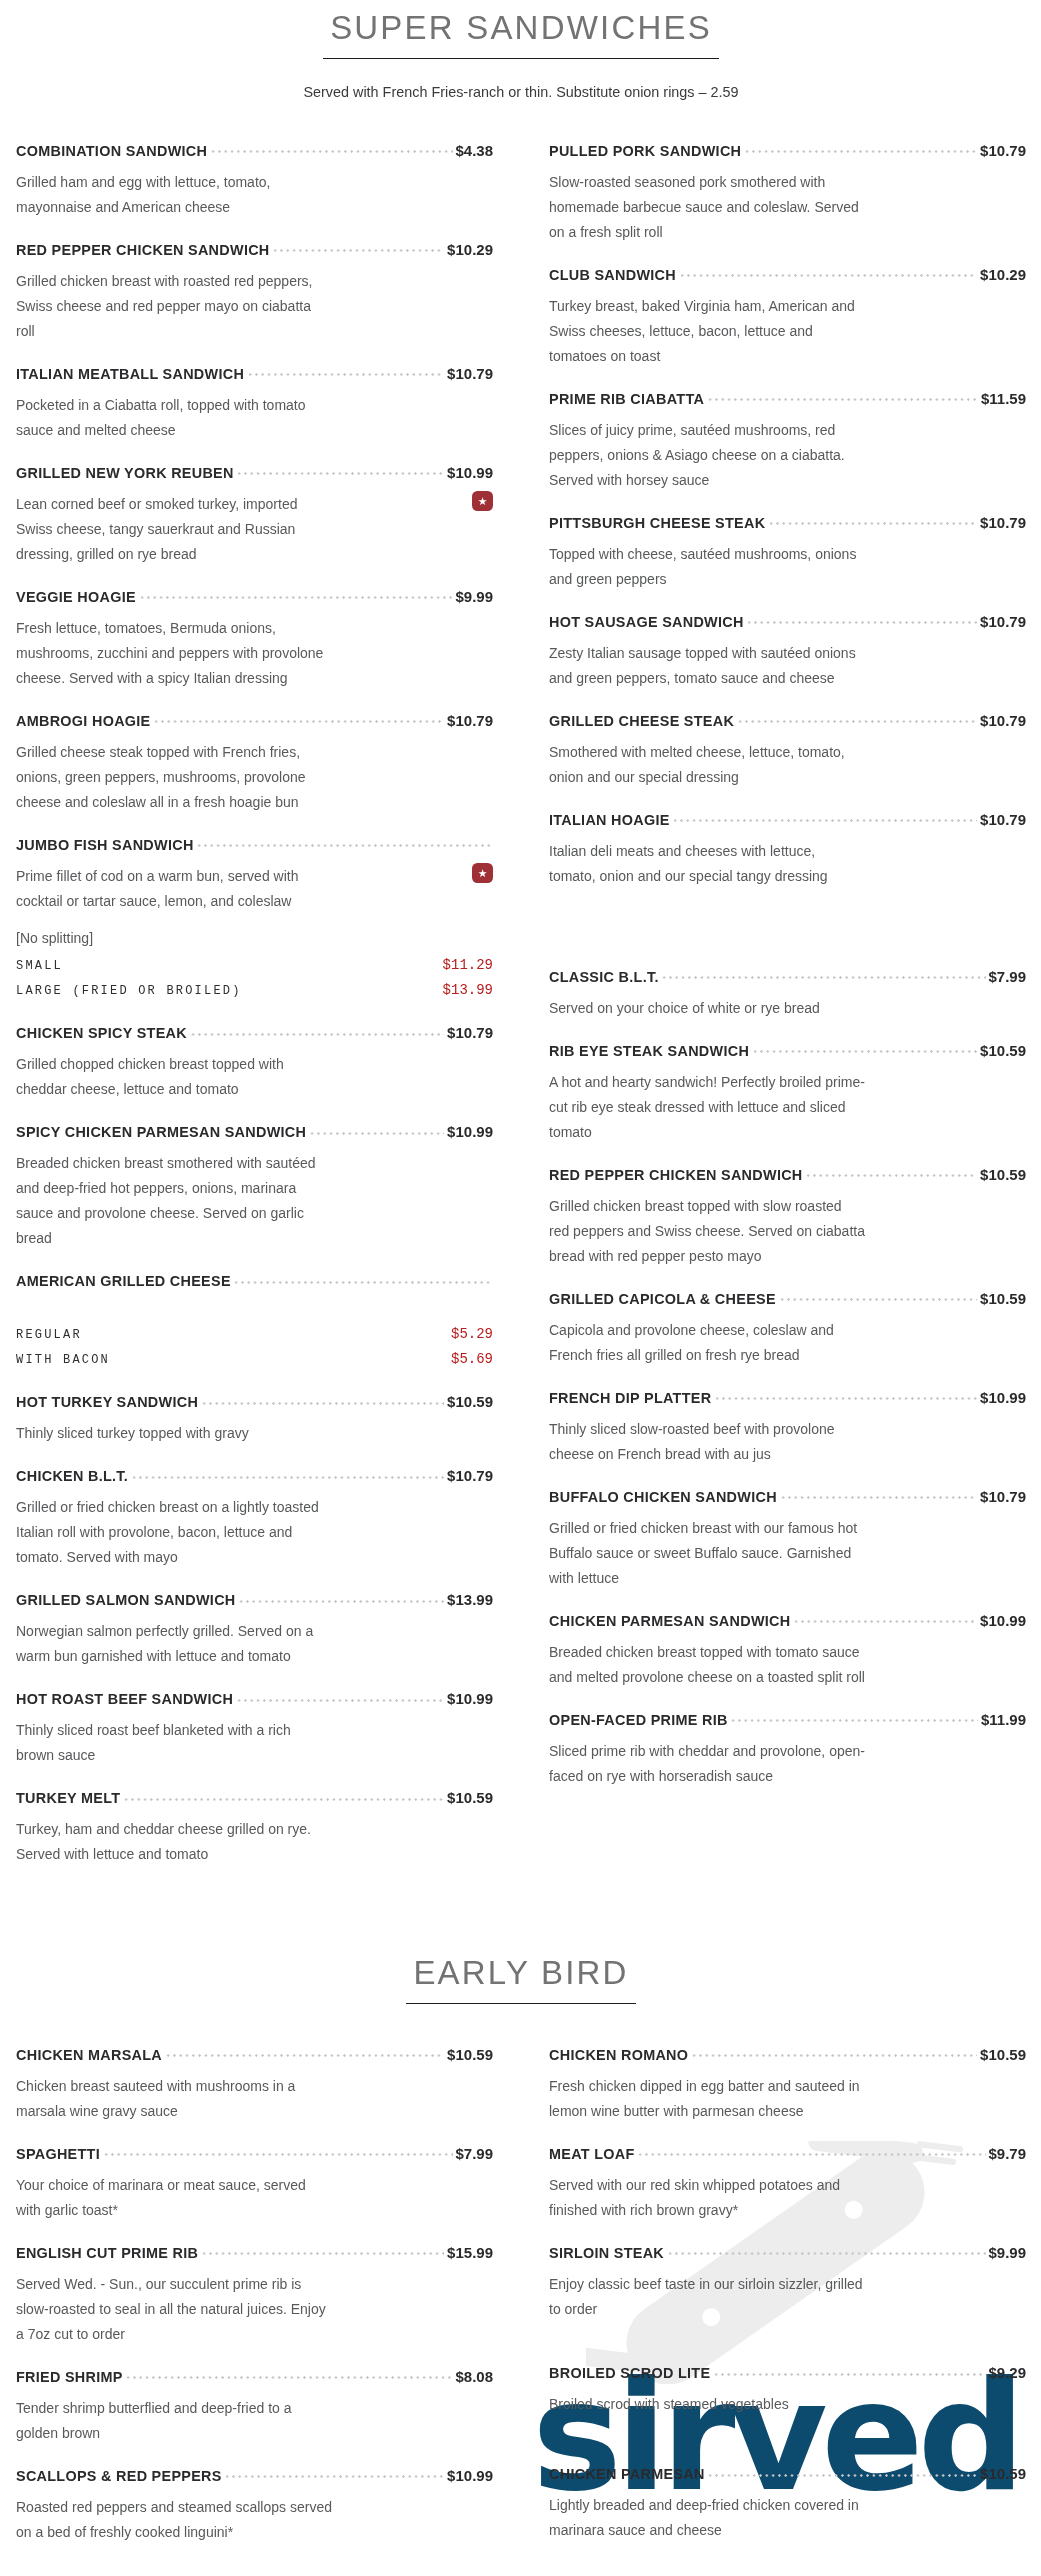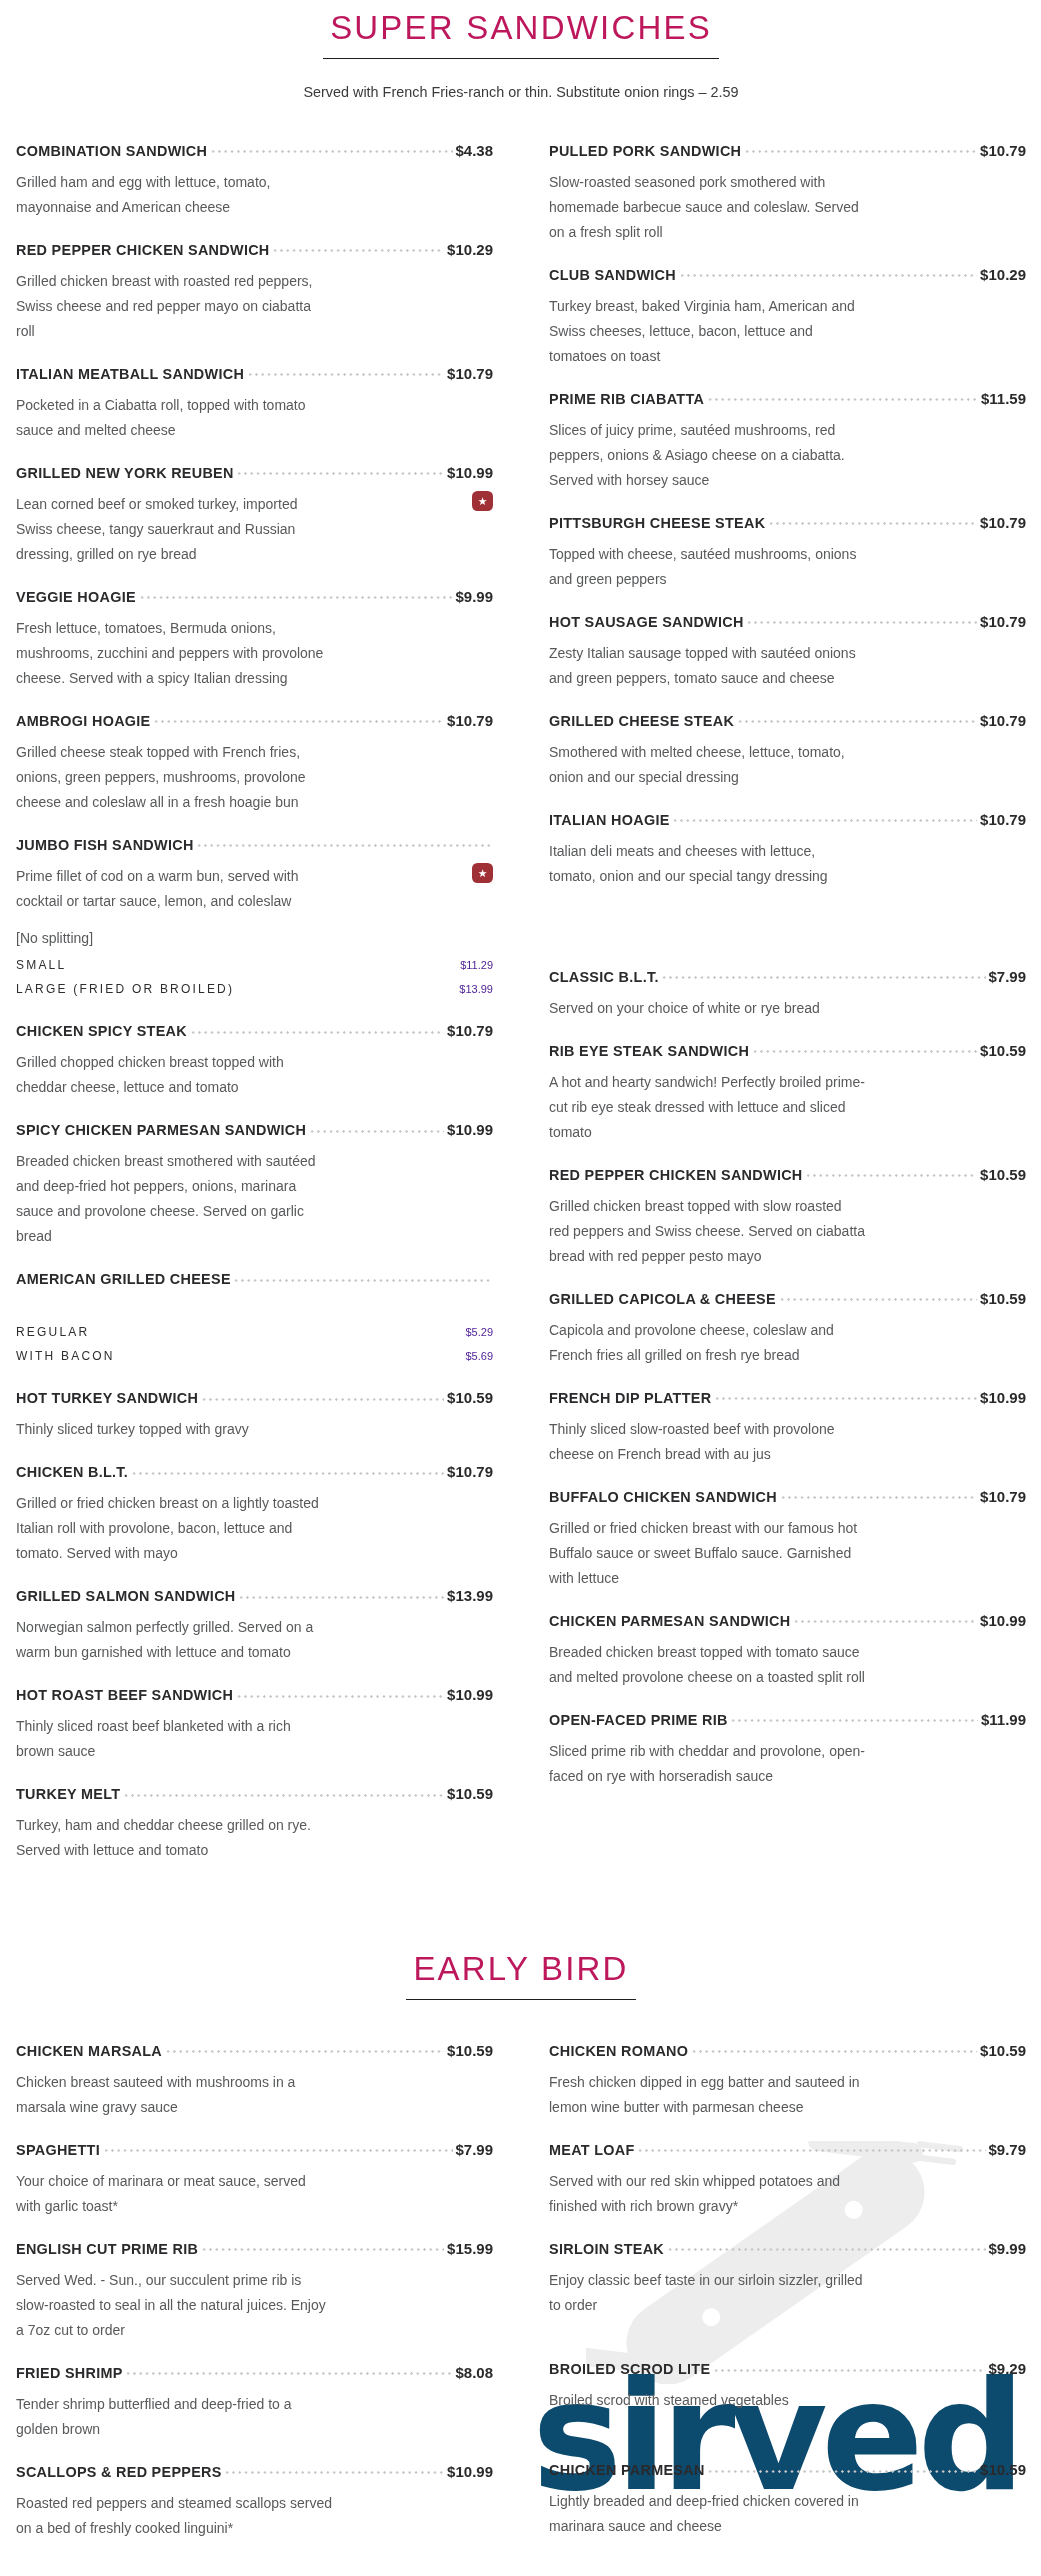--- a/index.html
+++ b/index.html
@@ -16,21 +16,21 @@
 
   
   .menu-section { padding-top: 9px; }
   .menu-section + .menu-section { margin-top: 58px; }
   .section-title-wrap { text-align: center; }
   .section-title {
     display: inline-block;
     font-size: 33px;
     font-weight: 400;
     letter-spacing: 2.2px;
-    color: #be185d;
+    color: #737373;
     padding: 0 7.2px 10.8px;
     border-bottom: 1.8px solid #1d1d1f;
   }
   .section-note {
     text-align: center;
     font-size: 14.4px;
     color: #3a3a3c;
     margin-top: 25px;
   }
   .section-note:empty { display: none; margin: 0; }
@@ -70,25 +70,25 @@
   .desc-line {
     max-width: 316px;
     margin-top: 9px;
     font-size: 14px;
     line-height: 25px;
     color: #58595b;
   }
   .desc-line + .desc-line { margin-top: 12px; }
 
   
-  .variant-list { margin-top: 3.6px; }
+  .variant-list { margin-top: 3.6px; font-family: Liberation Mono, monospace; }
   .variant-list.no-desc { margin-top: 32px; }
   .variant-row { display: flex; justify-content: space-between; align-items: baseline; line-height: 23.4px; }
   .variant-name { font-size: 12px; letter-spacing: 2.2px; color: #2e2e30; }
-  .variant-price { font-size: 11px; color: #4c1d95; }
+  .variant-price { font-size: 14px; color: #b91c1c; }
 
   
   .featured-badge {
     position: absolute;
     top: 28px;
     right: 0;
     width: 20.7px;
     height: 20.7px;
     border-radius: 5.4px;
     background: #9e3036;

